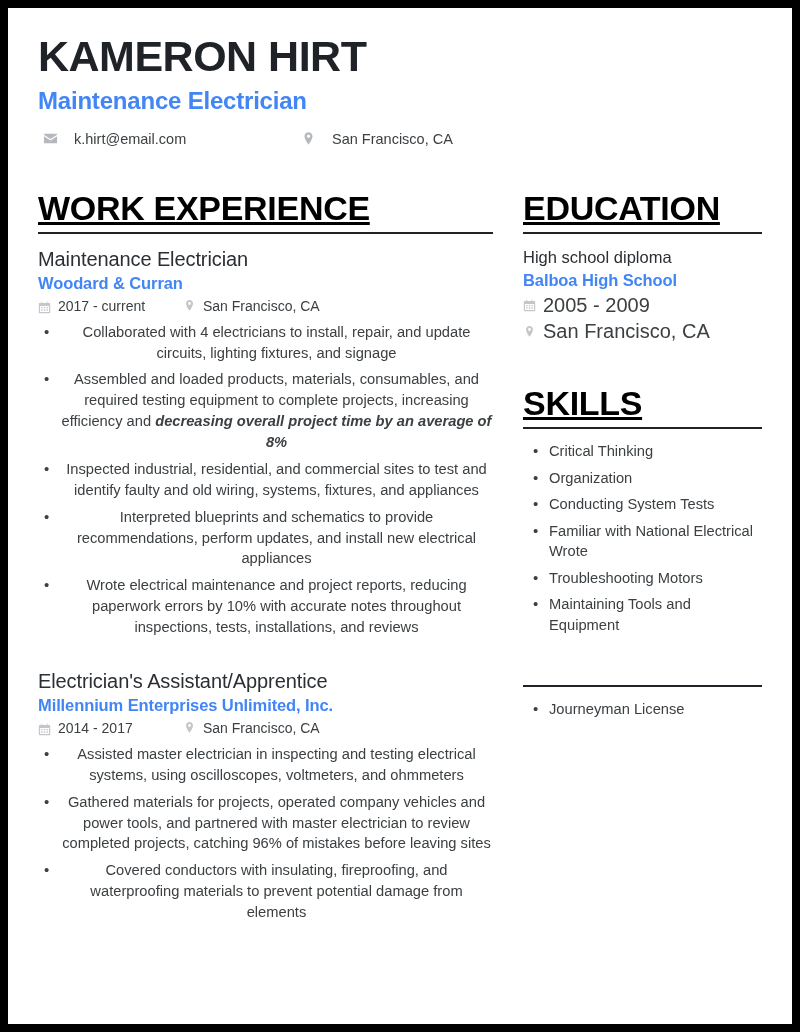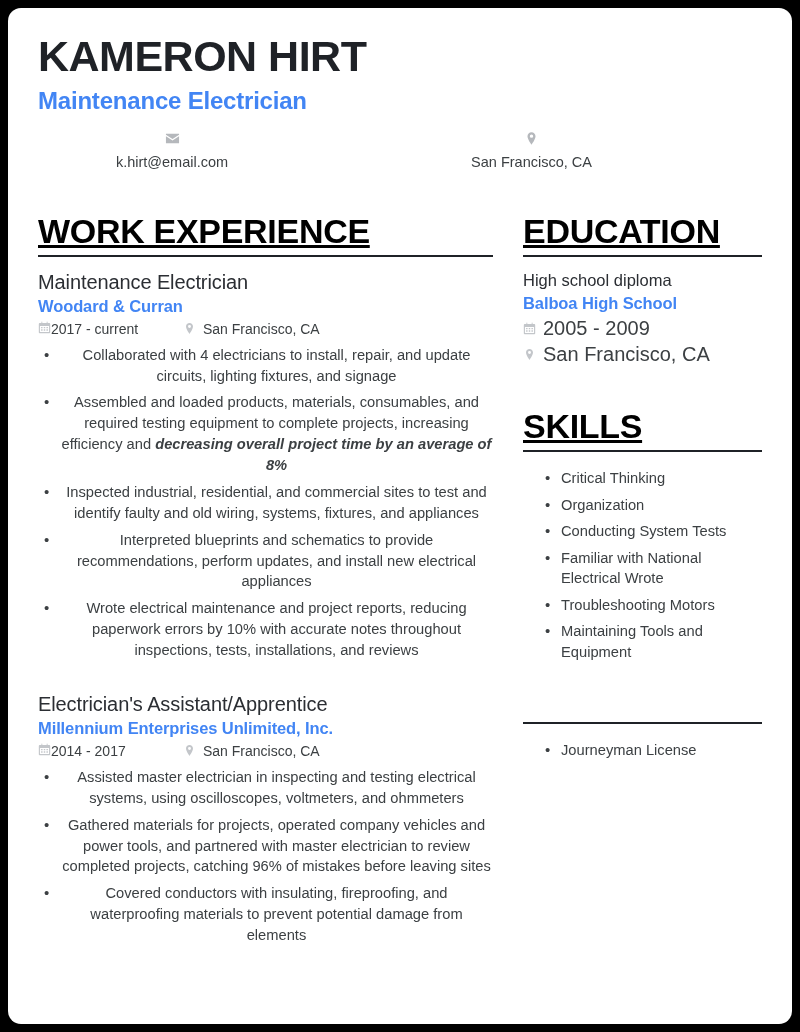--- a/index.html
+++ b/index.html
@@ -12,21 +12,20 @@
   }
 
   .page-frame {
     position: absolute;
     left: 8px;
     top: 8px;
     width: 784px;
     height: 1016px;
     background: #ffffff;
     overflow: hidden;
-    border-radius: 13px;
   }
 
   .page-inner {
     padding: 26px 30px 0 30px;
   }
 
   
   .name {
     font-size: 43px;
     font-weight: 700;
@@ -46,23 +45,22 @@
   .contact-row {
     display: flex;
     align-items: center;
     font-size: 14.5px;
     color: #3c4043;
     padding-left: 5px;
   }
   .contact-item {
     display: flex;
     align-items: center;
-    gap: 8px;
+    gap: 16px;
     white-space: nowrap;
-    flex-direction: column;
   }
   .contact-item.email { width: 258px; }
   .contact-item.phone { width: 245px; }
   .contact-item.location { flex: 1; }
 
   .ico {
     display: inline-flex;
     align-items: center;
     justify-content: center;
     flex: none;
@@ -113,21 +111,21 @@
     letter-spacing: -0.1px;
     margin-bottom: 5px;
   }
   .entry-meta {
     display: flex;
     align-items: center;
     font-size: 14px;
     color: #3c4043;
     margin-bottom: 8px;
   }
-  .entry-meta .meta-date { width: 145px; display:flex; align-items:flex-start; }
+  .entry-meta .meta-date { width: 145px; display:flex; align-items:flex-end; gap:7px; }
   .entry-meta .meta-loc  { display:flex; align-items:center; gap:7px; }
 
   ul.bullets {
     list-style: none;
     padding: 0;
     margin: 0;
     text-align: center;
   }
   ul.bullets li {
     position: relative;
@@ -170,21 +168,21 @@
     align-items: center;
     gap: 7px;
     font-size: 20px;
     color: #3c4043;
     margin-bottom: 3px;
   }
 
   ul.simple-list {
     list-style: none;
     padding: 0;
-    margin: 16px;
+    margin: 4px;
   }
   ul.simple-list li {
     position: relative;
     padding-left: 22px;
     font-size: 14.7px;
     line-height: 1.4;
     color: #3c4043;
     margin-bottom: 6px;
   }
   ul.simple-list li::before {

